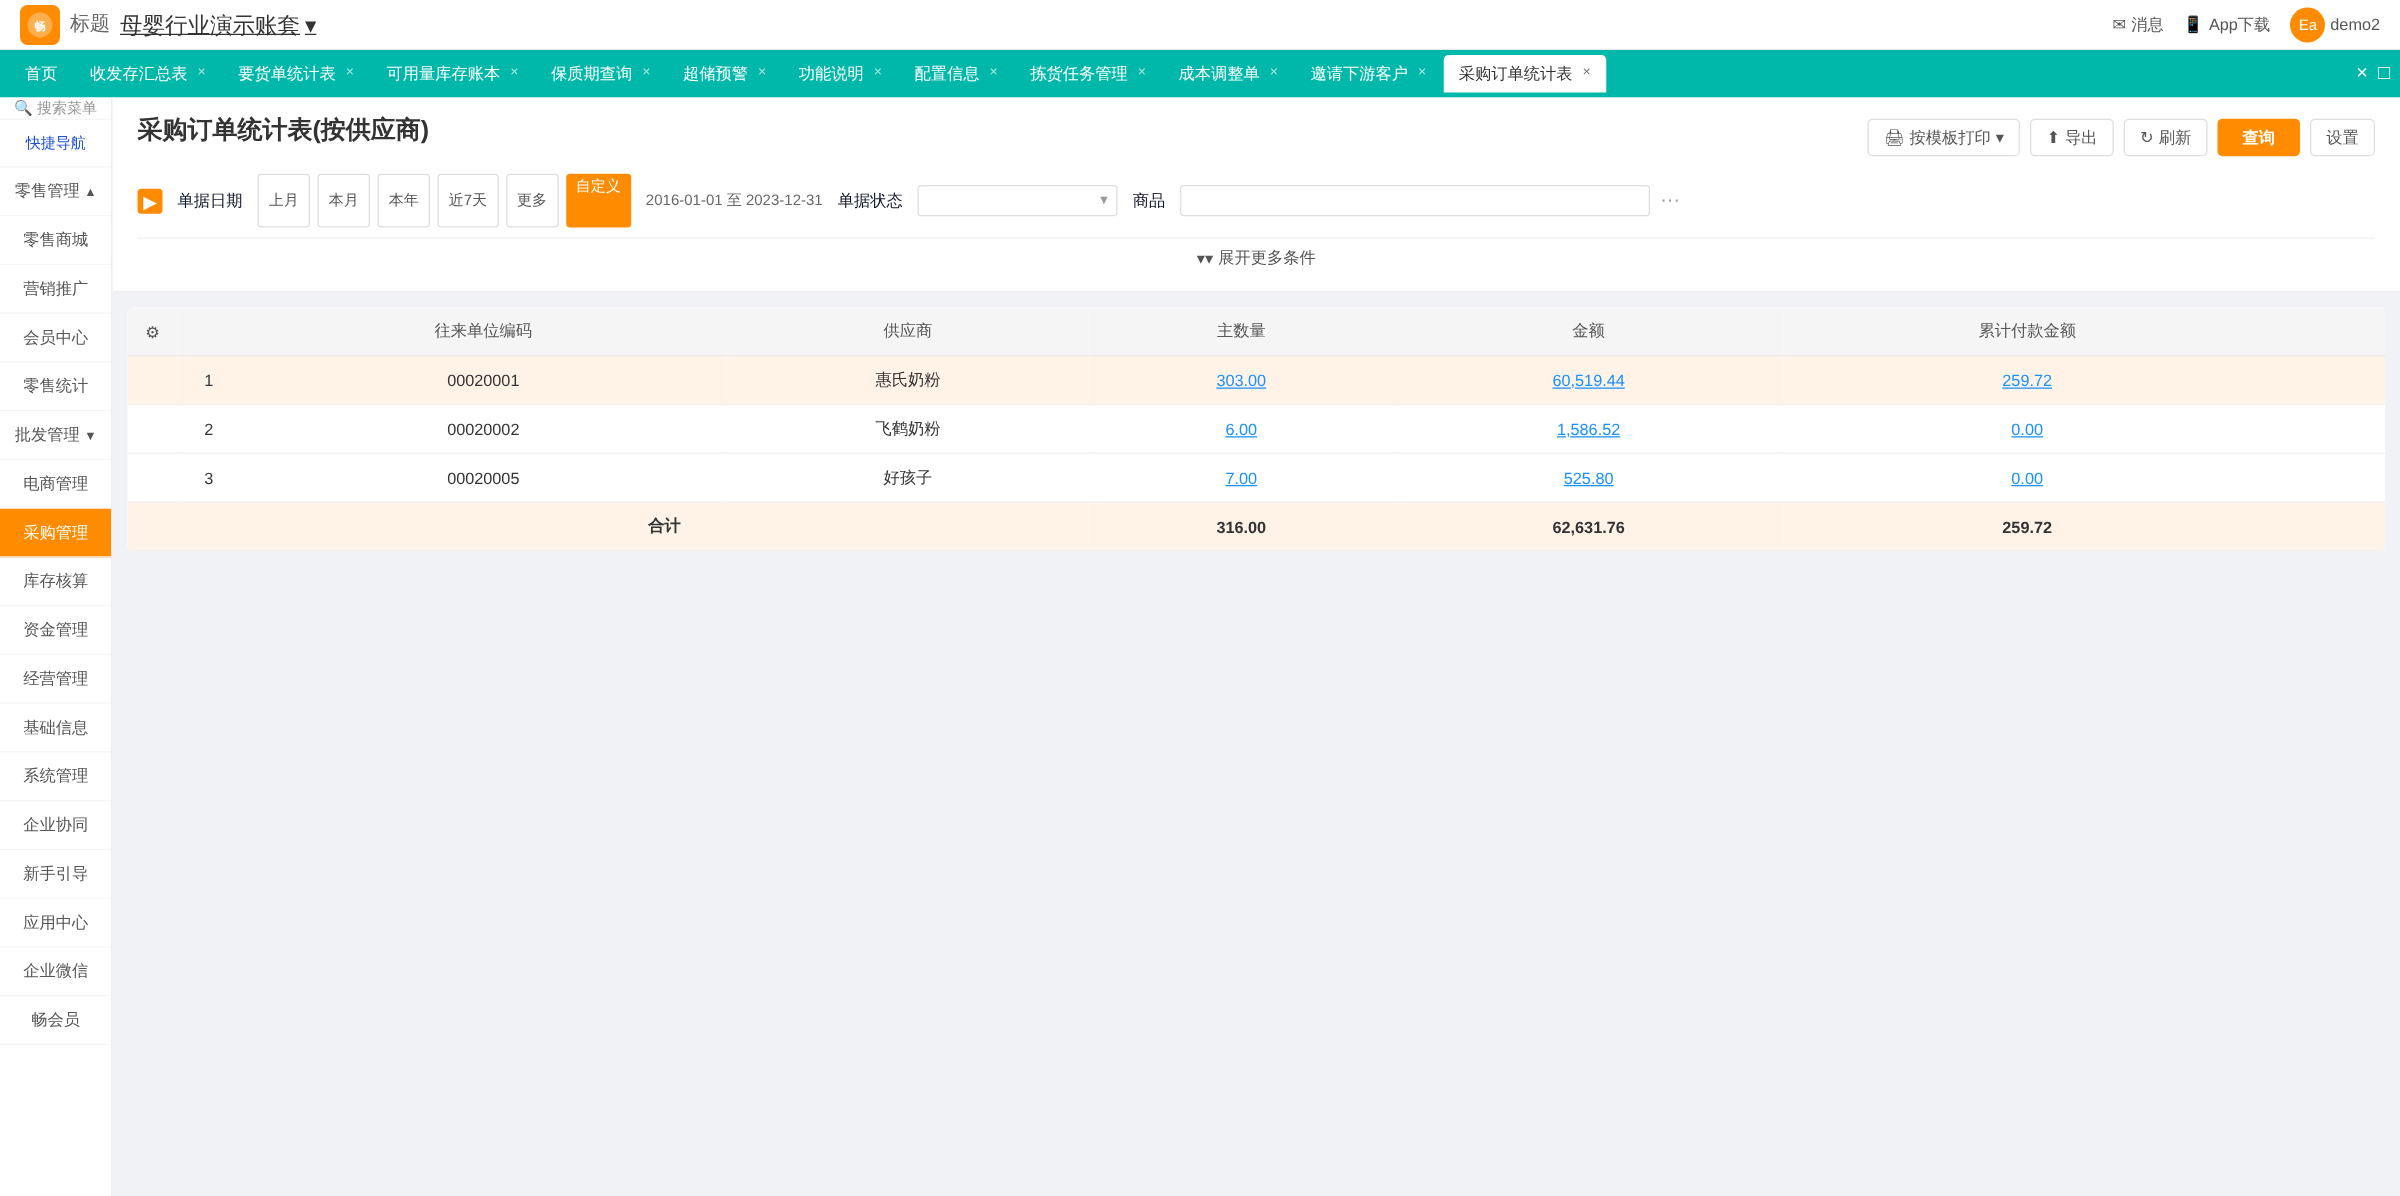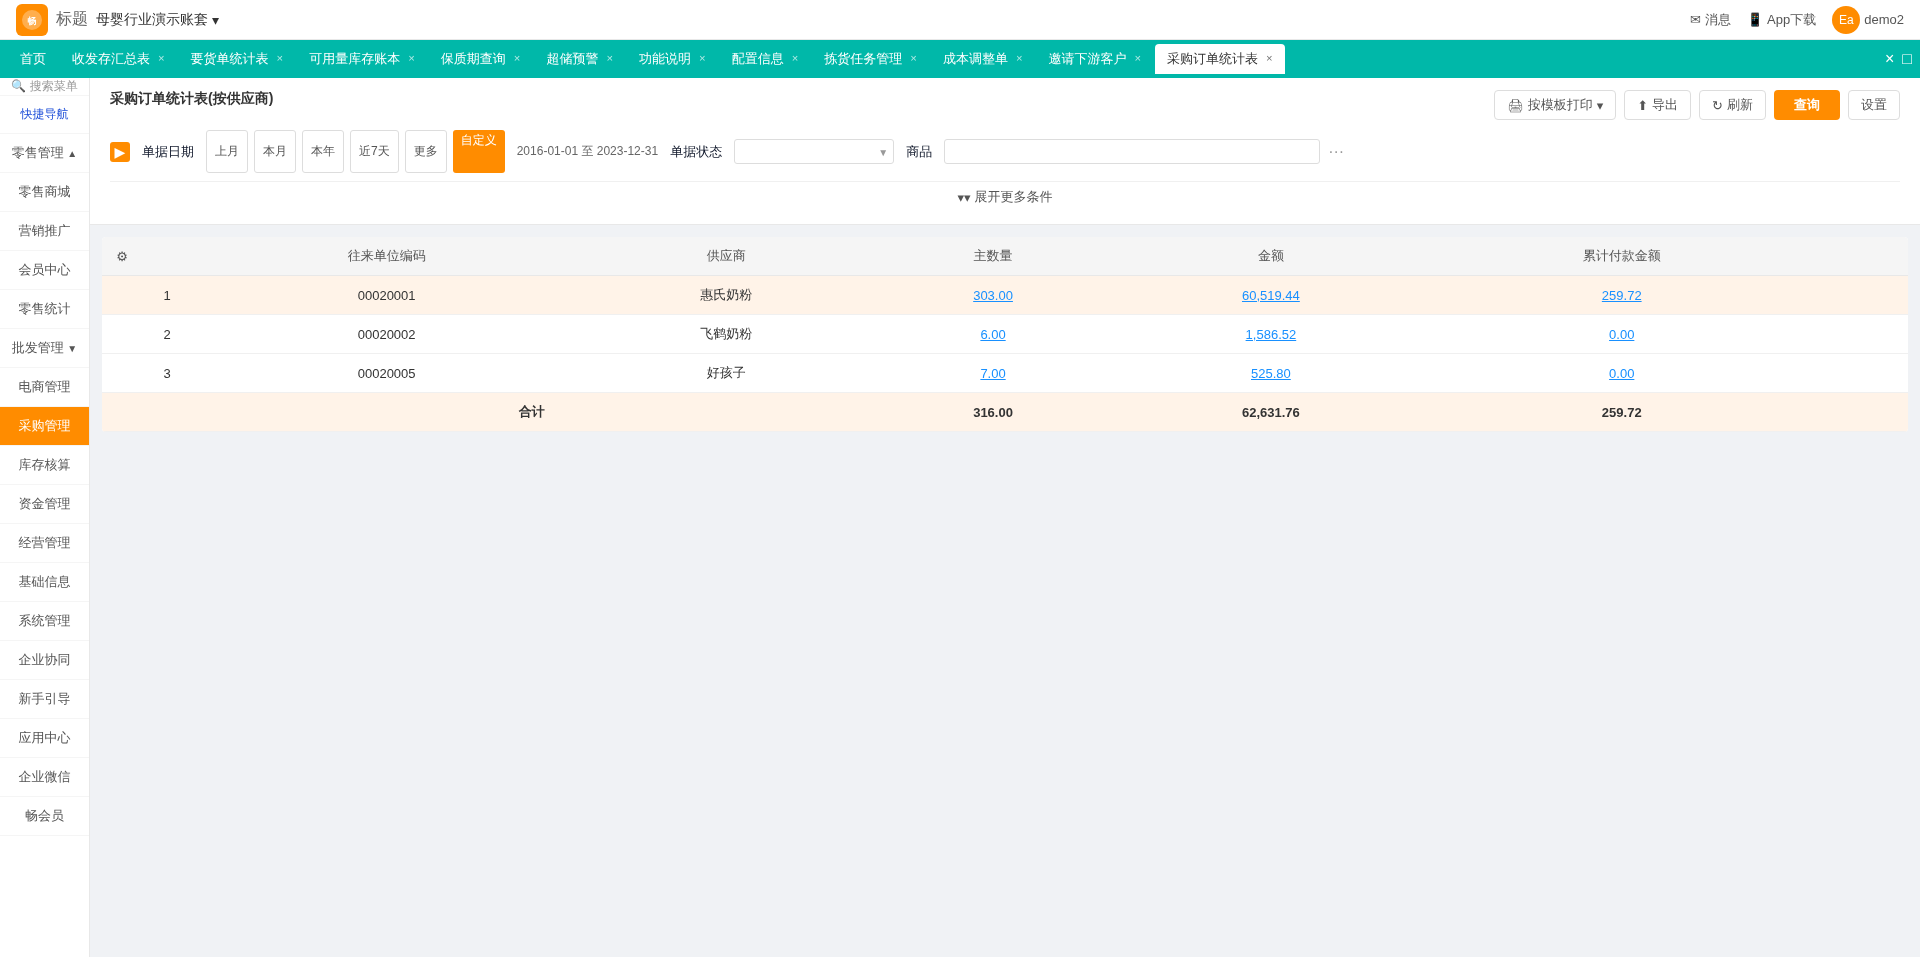--- a/index.html
+++ b/index.html
@@ -3,21 +3,21 @@
   <meta charset="utf-8">
   <style>
     * { margin: 0; padding: 0; box-sizing: border-box; }
     body { font-family: 'Microsoft YaHei', Arial, sans-serif; font-size: 13px; background: #f5f5f5; width: 1920px; min-height: 957px; overflow-x: hidden; }
 
     
     .top-bar { height: 40px; background: #fff; display: flex; align-items: center; justify-content: space-between; padding: 0 16px; border-bottom: 1px solid #e8e8e8; }
     .top-bar-left { display: flex; align-items: center; gap: 8px; }
     .logo-icon { width: 32px; height: 32px; background: #ff8c00; border-radius: 6px; display: flex; align-items: center; justify-content: center; color: #fff; font-size: 12px; font-weight: bold; }
     .logo-text { font-size: 16px; color: #666; font-family: Liberation Mono, monospace; }
-    .workspace-selector { display: flex; align-items: center; gap: 4px; color: #333; font-size: 14px; cursor: pointer; }
+    .workspace-selector { display: flex; align-items: center; gap: 4px; color: #333; font-size: 18px; cursor: pointer; text-decoration: underline; }
     .top-bar-right { display: flex; align-items: center; gap: 16px; }
     .top-action { display: flex; align-items: center; gap: 4px; color: #555; font-size: 13px; cursor: pointer; }
     .avatar { width: 28px; height: 28px; border-radius: 50%; background: #ff8c00; display: flex; align-items: center; justify-content: center; color: #fff; font-size: 12px; }
 
     
     .nav-tabs { height: 38px; background: #00b8a9; display: flex; align-items: center; padding: 0 8px; gap: 2px; overflow: hidden; }
     .nav-tab { height: 30px; padding: 0 12px; border-radius: 4px 4px 0 0; display: flex; align-items: center; gap: 6px; font-size: 13px; color: #fff; cursor: pointer; white-space: nowrap; font-family: Liberation Mono, monospace; }
     .nav-tab.active { background: #fff; color: #333; }
     .nav-tab .close-icon { font-size: 11px; color: inherit; opacity: 0.7; margin-left: 2px; }
     .nav-tab-home { background: transparent; }
@@ -27,21 +27,21 @@
     
     .main-layout { display: flex; height: calc(957px - 40px - 38px); }
 
     
     .sidebar { width: 90px; background: #fff; border-right: 1px solid #e8e8e8; display: flex; flex-direction: column; overflow-y: auto; }
     .sidebar-item { padding: 10px 8px; text-align: center; font-size: 13px; color: #555; cursor: pointer; border-bottom: 1px solid #f5f5f5; }
     .sidebar-item.active { background: #ff8c00; color: #fff; }
 
     
     .content { flex: 1; display: flex; flex-direction: column; overflow: hidden; background: #f0f2f5; }
-    .page-title { font-size: 14px; font-weight: bold; color: #333; margin-bottom: 12px; }
+    .page-title { font-size: 20px; font-weight: bold; color: #333; margin-bottom: 12px; }
     .filter-label { color: #0f172a; font-size: 13px; white-space: nowrap; }
     .date-shortcuts { display: flex; gap: 6px; }
     .date-btn { padding: 12px 8px; border: 1px solid #ddd; border-radius: 3px; font-size: 12px; color: #555; cursor: pointer; background: #fff; }
     .date-custom { background: #ff8c00; color: #fff; border-color: #ff8c00; padding: 2px 8px; border-radius: 3px; font-size: 12px; }
     .date-range { font-size: 12px; color: #666; }
     .filter-select { border: 1px solid #ddd; border-radius: 3px; padding: 4px 24px 4px 8px; font-size: 13px; background: #fff; color: #555; min-width: 160px; cursor: pointer; position: relative; appearance: none; }
     .select-wrapper { position: relative; display: inline-block; }
     .select-wrapper::after { content: '▼'; position: absolute; right: 6px; top: 50%; transform: translateY(-50%); font-size: 10px; color: #999; pointer-events: none; }
     .expand-btn { display: flex; align-items: center; gap: 4px; color: #555; font-size: 13px; cursor: pointer; }
 

